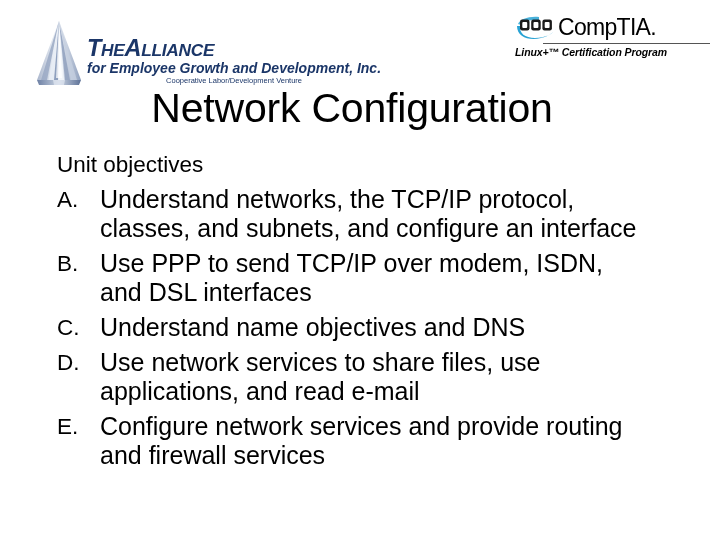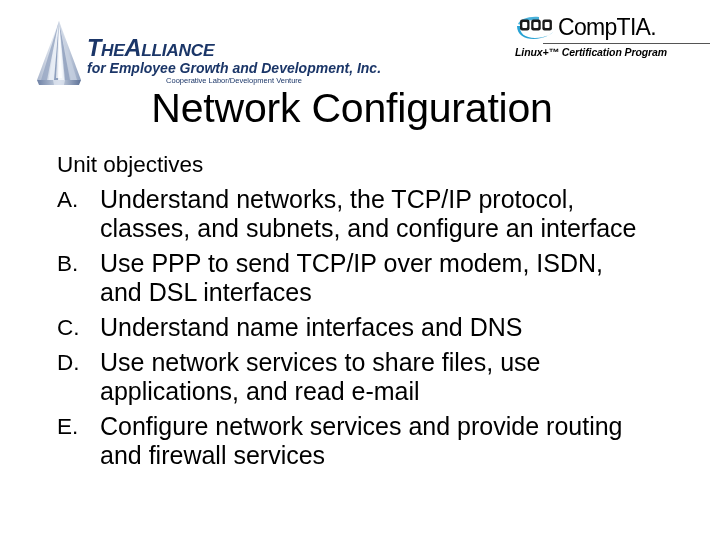--- a/index.html
+++ b/index.html
@@ -246,21 +246,21 @@
     <div class="objective-text">Understand networks, the TCP/IP protocol, classes, and subnets, and configure an interface</div>
   </div>
 
   <div class="objective-item">
     <div class="objective-marker">B.</div>
     <div class="objective-text">Use PPP to send TCP/IP over modem, ISDN, and DSL interfaces</div>
   </div>
 
   <div class="objective-item">
     <div class="objective-marker">C.</div>
-    <div class="objective-text">Understand name interfaces and DNS</div>
+    <div class="objective-text">Understand name objectives and DNS</div>
   </div>
 
   <div class="objective-item">
     <div class="objective-marker">D.</div>
     <div class="objective-text">Use network services to share files, use applications, and read e-mail</div>
   </div>
 
   <div class="objective-item">
     <div class="objective-marker">E.</div>
     <div class="objective-text">Configure network services and provide routing and firewall services</div>

